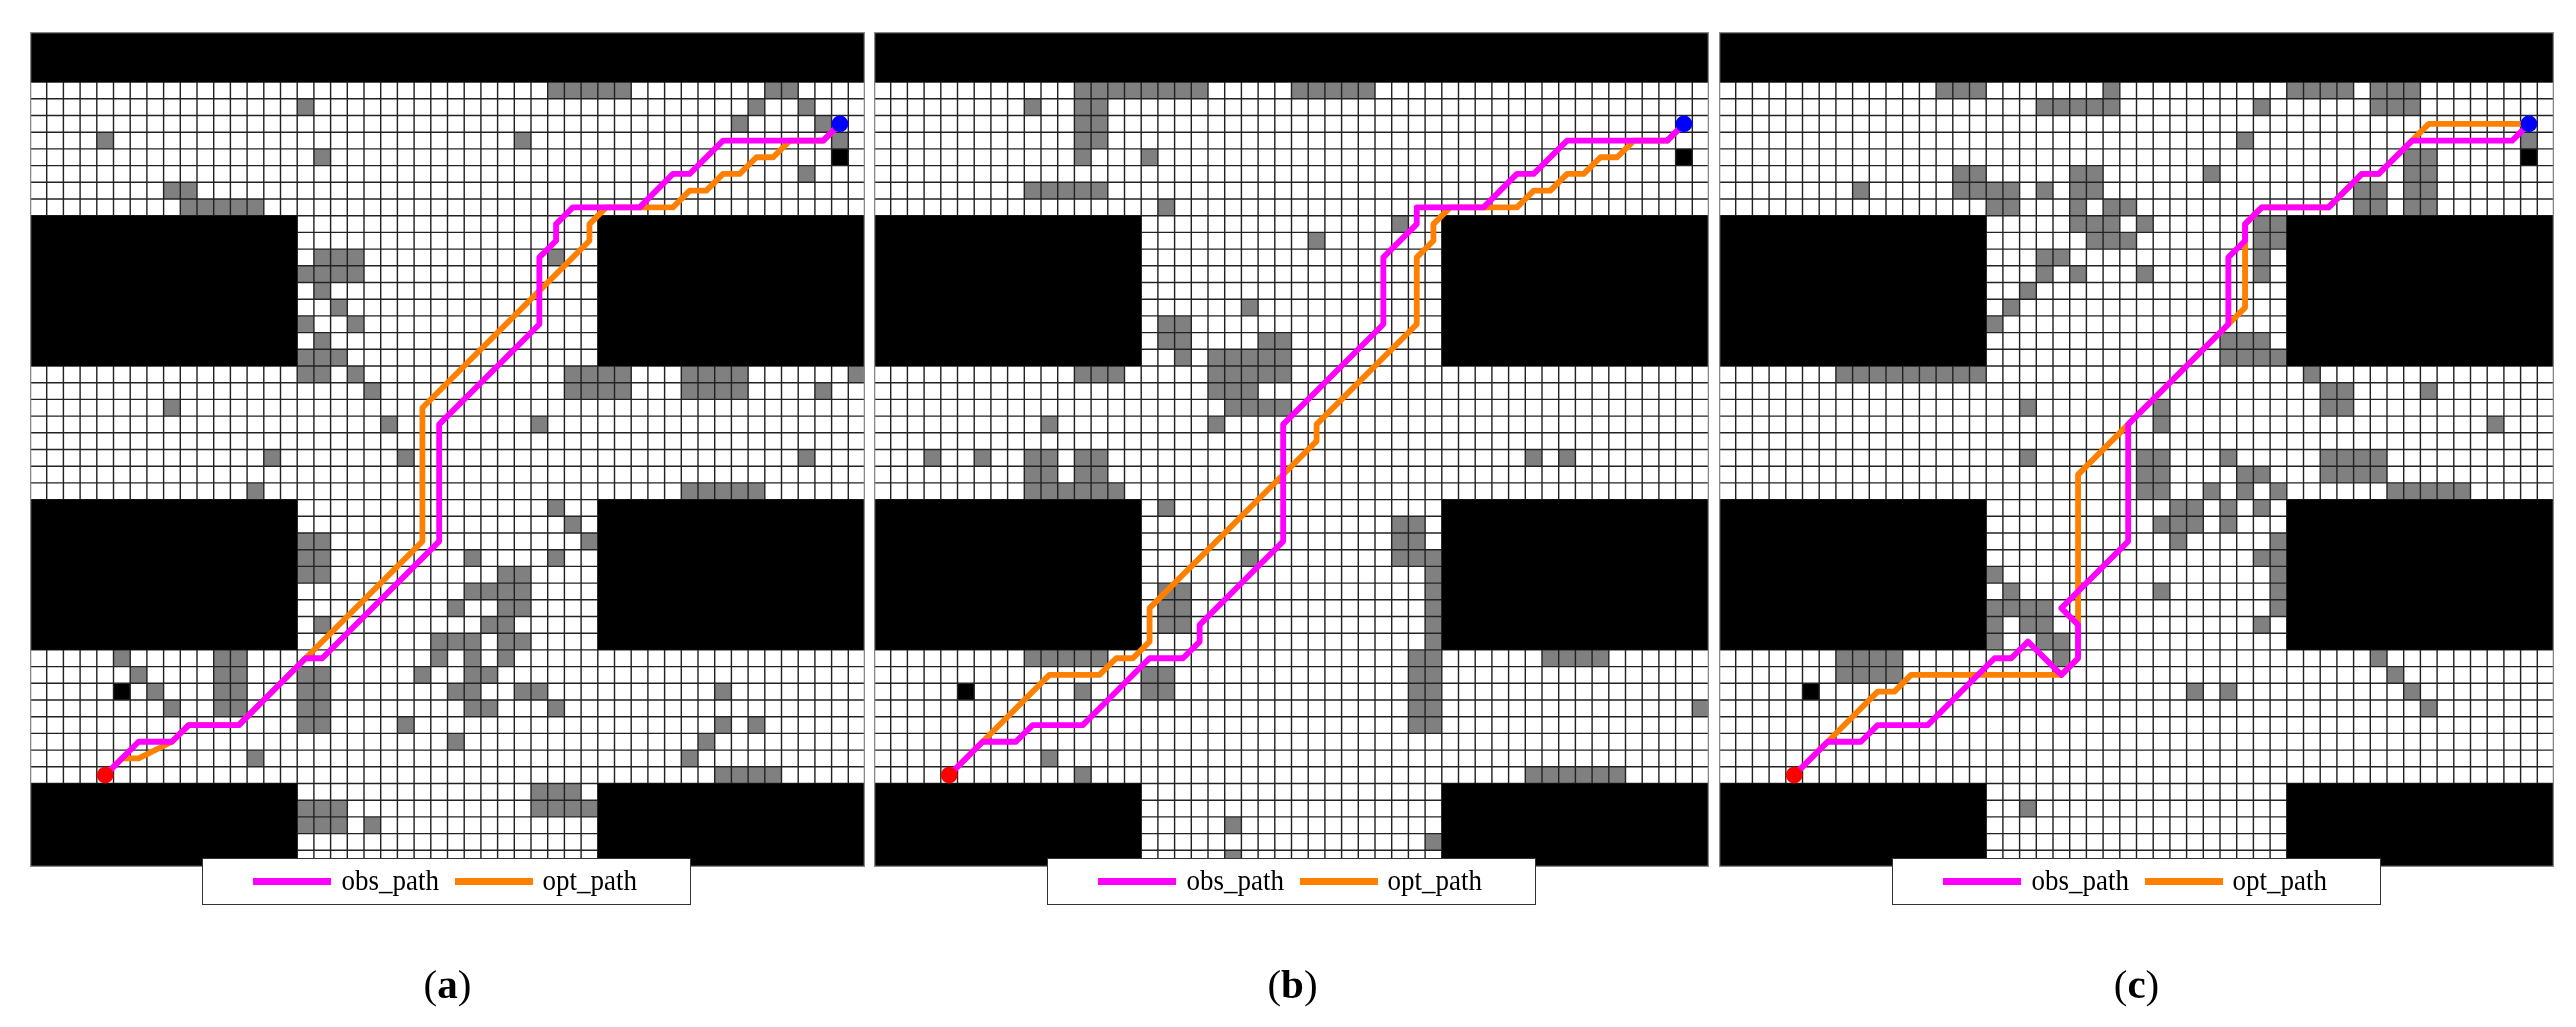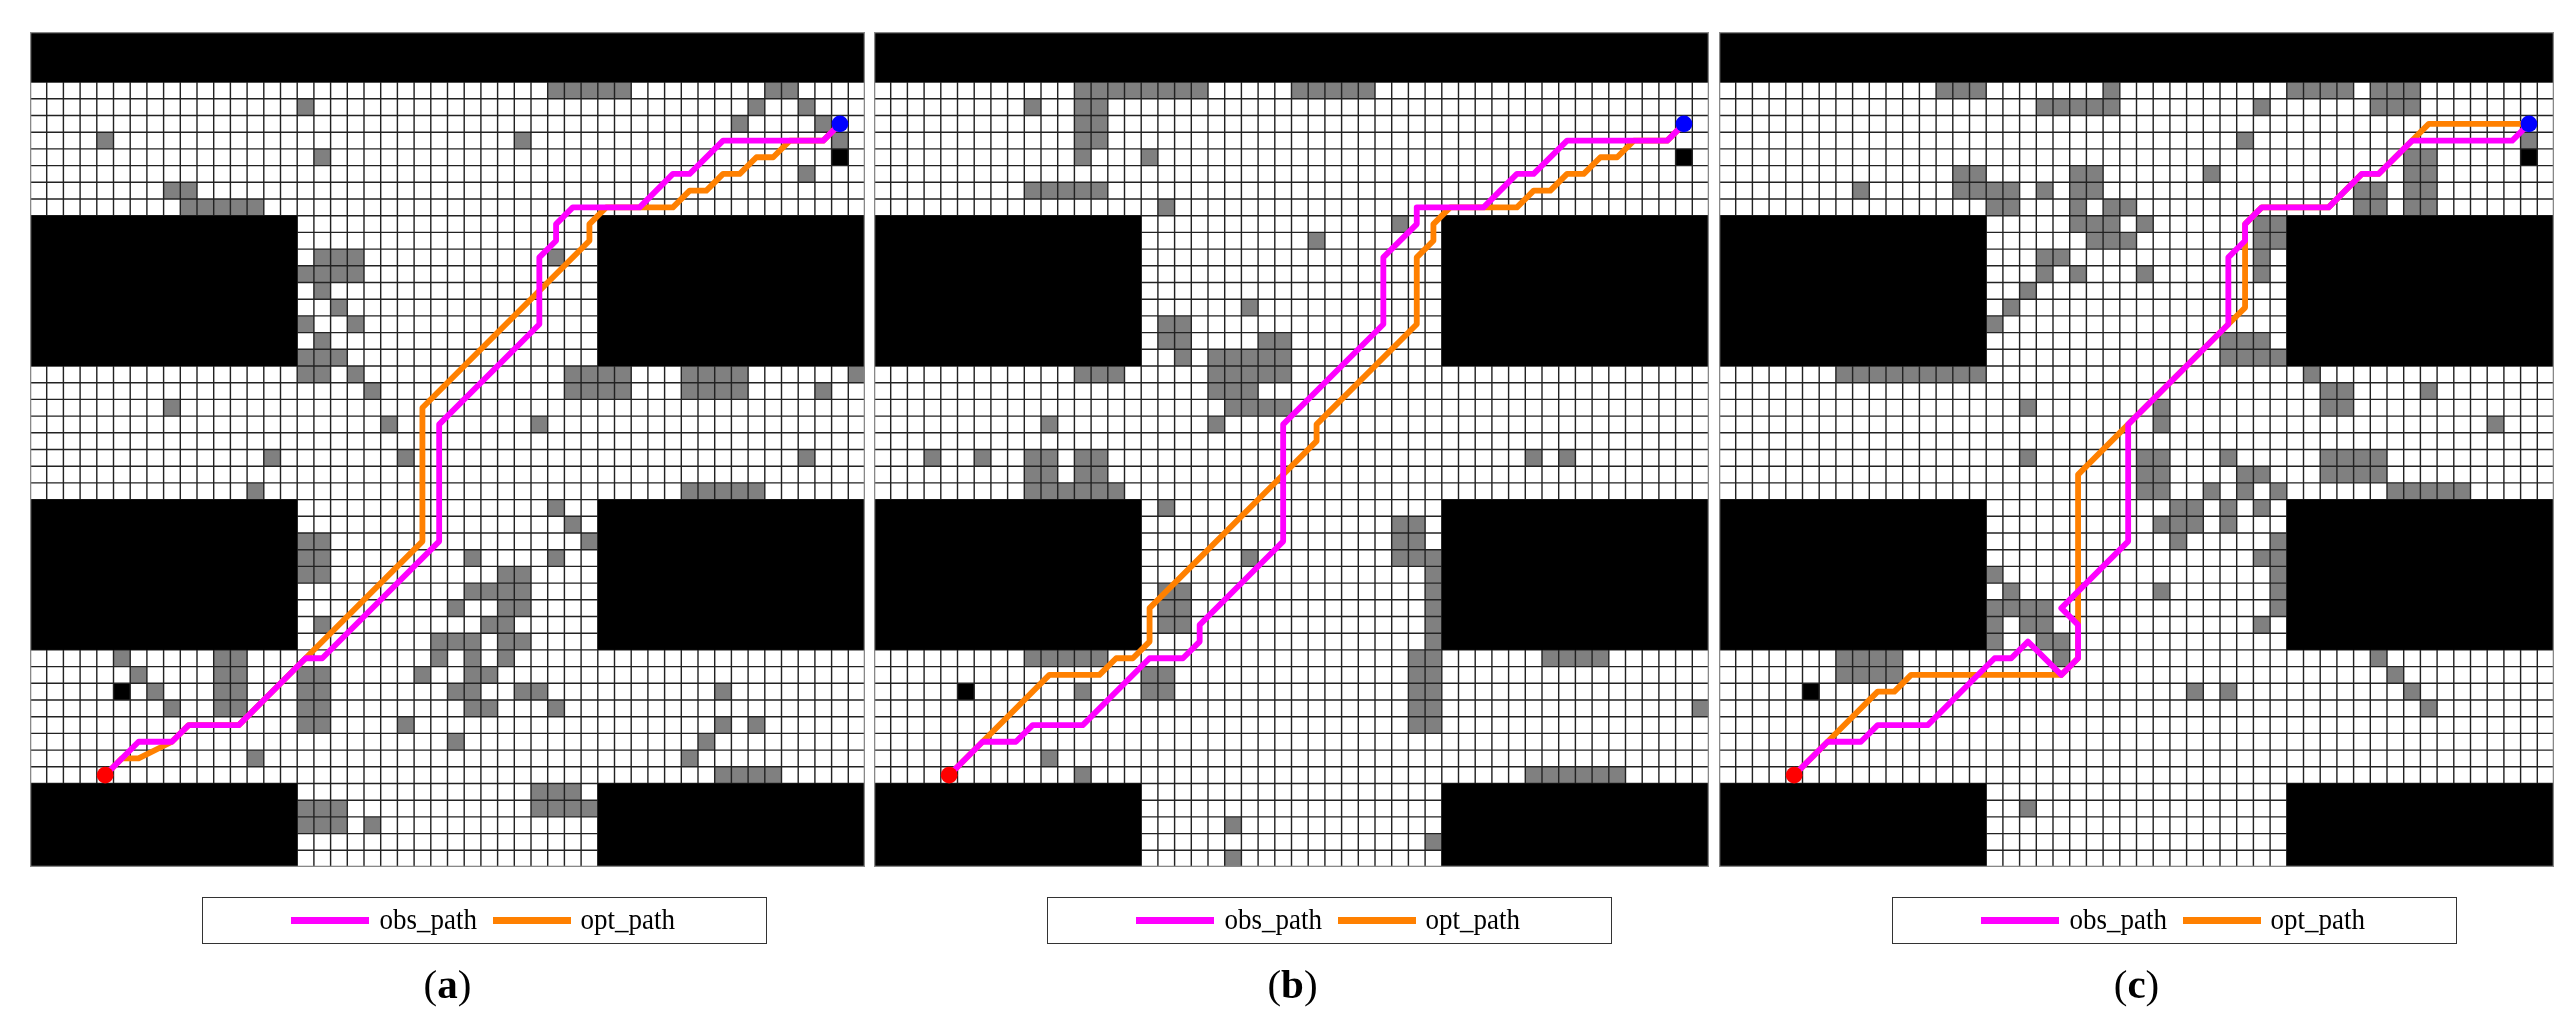--- a/index.html
+++ b/index.html
@@ -1,19 +1,19 @@
 <!DOCTYPE html>
 <html style="font-size:10.3px"><head>
 <meta charset="utf-8">
 <style>
   html, body { margin: 0; padding: 0; background: #ffffff; }
   body { width: 2576px; height: 1028px; position: relative; overflow: hidden; font-family: "Liberation Serif", "DejaVu Serif", serif; }
   .panel { position: absolute; top: 32px; width: 835px; height: 835px; }
   .panel svg { display: block; width: 835px; height: 835px; }
-  .legend { position: absolute; top: 897px; width: 565px; height: 47px; border: 1.3px solid #333; background: #fff; box-sizing: border-box; display: flex; align-items: center; justify-content: center; gap: 13px; }
+  .legend { position: absolute; top: 858px; width: 489px; height: 47px; border: 1.3px solid #333; background: #fff; box-sizing: border-box; display: flex; align-items: center; justify-content: center; gap: 13px; }
   .legend-item { display: flex; align-items: center; gap: 7.8px; }
   .legend-swatch { width: 78px; height: 7.1px; display: inline-block; }
   .legend-text { font-size: 28.4px; color: #000; line-height: 1; transform: scaleX(0.95); }
   .caption { position: absolute; top: 964px; width: 129px; text-align: center; font-size: 41px; color: #000; line-height: 1; }
   .caption b { font-weight: bold; }
 </style>
 </head>
 <body>
 
 <div class="panel" style="left:30px;">

